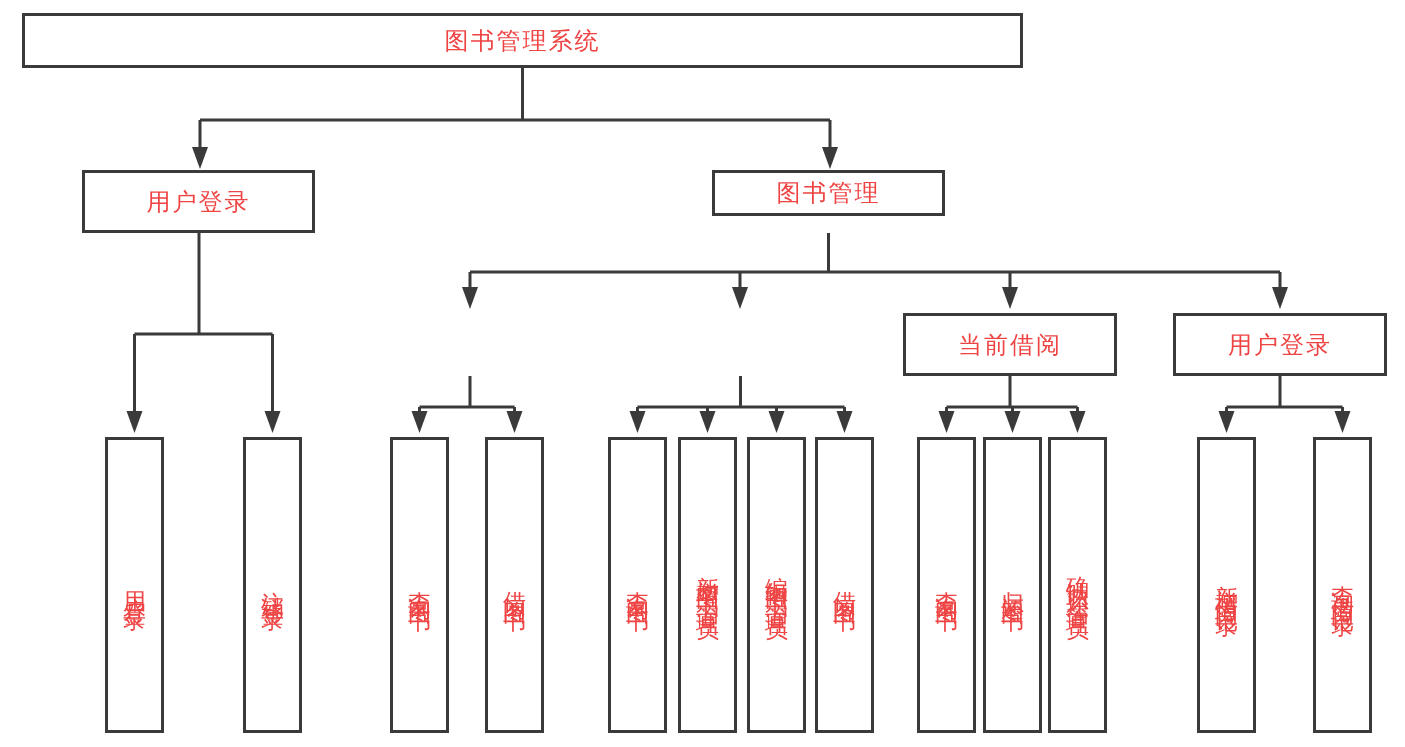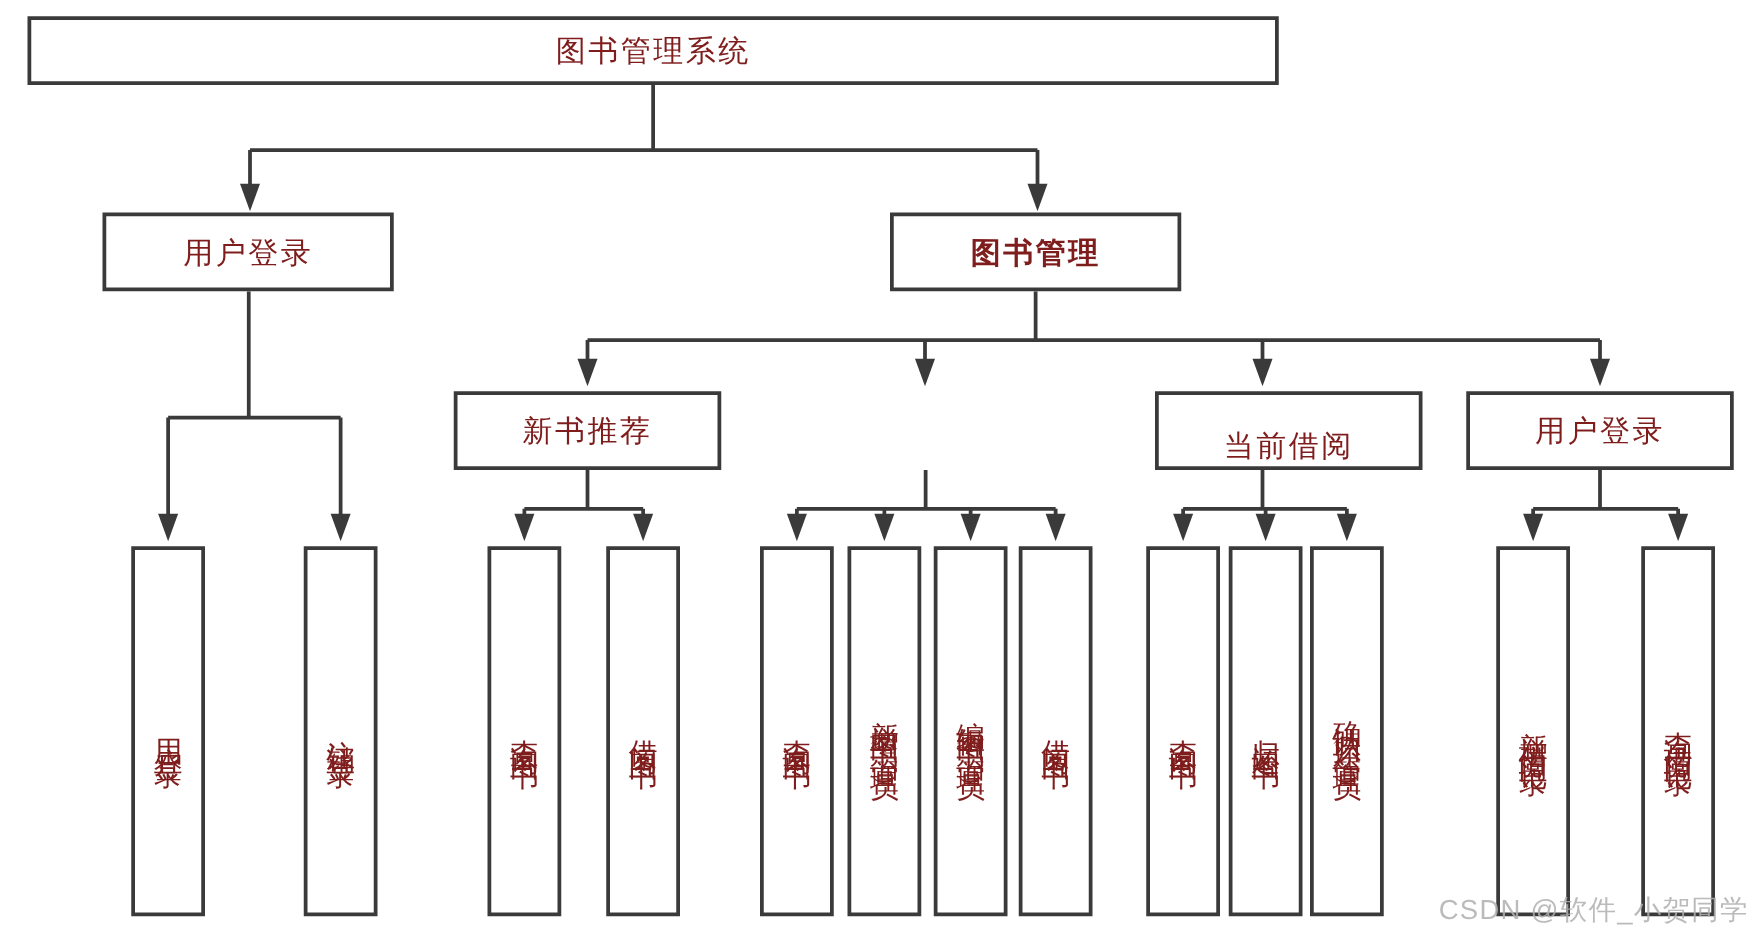--- a/index.html
+++ b/index.html
@@ -26,45 +26,45 @@
     stroke: none;
   }
   .node {
     position: absolute;
     box-sizing: border-box;
     border: 3px solid #3a3a3a;
     background: #ffffff;
     display: flex;
     align-items: center;
     justify-content: center;
-    color: #7f1d1d;
+    color: #ef4444;
   }
   .h-node span {
     font-size: 24px;
     letter-spacing: 2px;
     white-space: nowrap;
   }
   .v-node span {
     writing-mode: vertical-rl;
     text-orientation: mixed;
     font-size: 23px;
     letter-spacing: 6px;
     line-height: 1;
     white-space: nowrap;
   }
   
   .n-root  { left: 22px;   top: 13px;  width: 1001px; height: 55px; }
   
   .n-login { left: 82px;   top: 170px; width: 233px;  height: 63px; }
-  .n-mgmt  { left: 712px;  top: 170px; width: 233px;  height: 63px; font-weight: bold; }
+  .n-mgmt  { left: 712px;  top: 170px; width: 233px;  height: 46px; }
   
   .n-l3    { top: 313px; width: 214px; height: 63px; }
   .n-rec   { left: 363px; }
   .n-bor   { left: 633px; }
-  .n-cur   { left: 924px; align-items: flex-end; }
+  .n-cur   { left: 903px; }
   .n-his   { left: 1173px; }
   
   .n-leaf  { top: 437px; width: 59px; height: 296px; }
   .n-a1 { left: 105px; }  .n-a2 { left: 243px; }
   .n-b1 { left: 390px; }  .n-b2 { left: 485px; }
   .n-c1 { left: 608px; }  .n-c2 { left: 678px; }
   .n-c3 { left: 747px; }  .n-c4 { left: 815px; }
   .n-d1 { left: 917px; }  .n-d2 { left: 983px; }
   .n-d3 { left: 1048px; }
   .n-e1 { left: 1197px; } .n-e2 { left: 1313px; }
@@ -139,23 +139,20 @@
     <span>图书管理系统</span>
   </div>
 
   <div class="node h-node n-login">
     <span>用户登录</span>
   </div>
   <div class="node h-node n-mgmt">
     <span>图书管理</span>
   </div>
 
-  <div class="node h-node n-l3 n-rec">
-    <span>新书推荐</span>
-  </div>
   <div class="node h-node n-l3 n-cur">
     <span>当前借阅</span>
   </div>
   <div class="node h-node n-l3 n-his">
     <span>用户登录</span>
   </div>
 
   <div class="node v-node n-leaf n-a1">
     <span>用户登录</span>
   </div>
@@ -193,15 +190,14 @@
     <span>确认归还（管理员）</span>
   </div>
 
   <div class="node v-node n-leaf n-e1">
     <span>新增借阅记录</span>
   </div>
   <div class="node v-node n-leaf n-e2">
     <span>查询借阅记录</span>
   </div>
 
-  <div class="watermark">CSDN @软件_小贺同学</div>
 
 </div>
 
 </body></html>

